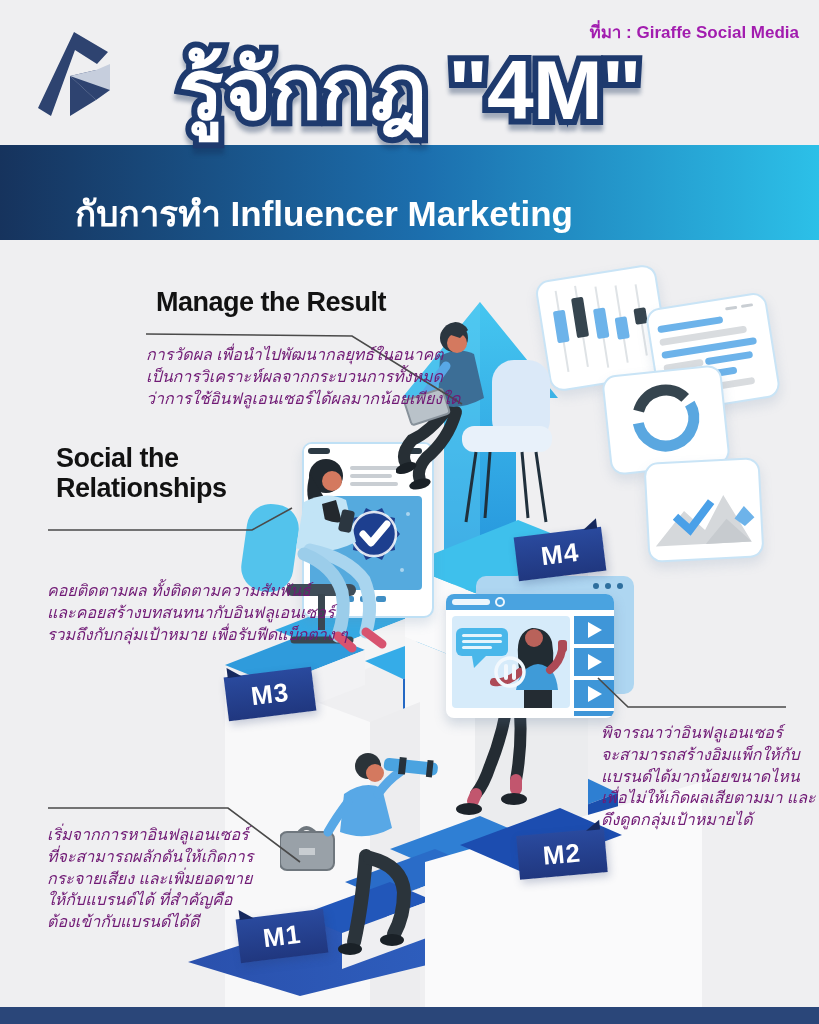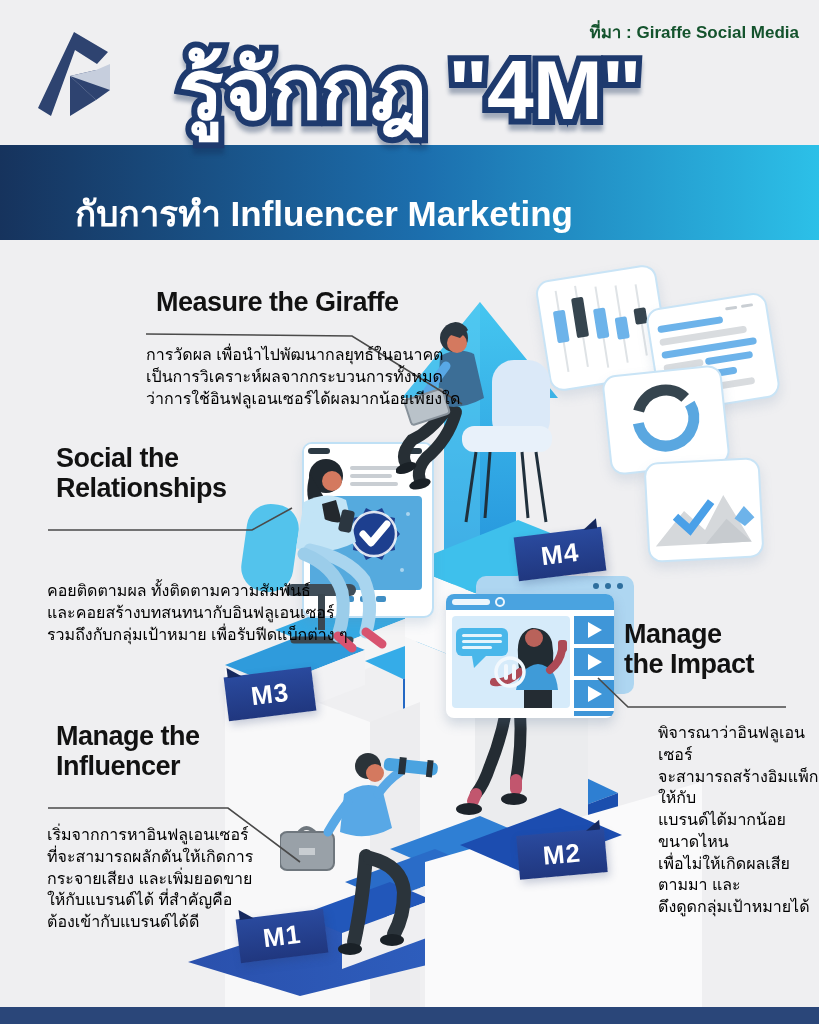--- a/index.html
+++ b/index.html
@@ -1,35 +1,35 @@
 <!DOCTYPE html>
 <html><head>
 <meta charset="utf-8">
 <style>
   html,body{margin:0;padding:0;}
   body{font-family:"Liberation Sans",sans-serif;}
   #page{position:relative;width:819px;height:1024px;background:#efeff1;overflow:hidden;}
   .abs{position:absolute;}
 
   
-  #source-text{position:absolute;top:18px;right:20px;font-size:17px;font-weight:600;color:#14532d;}
+  #source-text{position:absolute;top:18px;right:20px;font-size:17px;font-weight:600;color:#a21caf;}
   #banner{position:absolute;top:145px;left:0;width:819px;height:95px;
           background:linear-gradient(90deg,#16335d 0%,#1c6fae 52%,#2cc0e8 100%);}
   #title-wrap{position:absolute;top:42px;left:0;width:819px;text-align:center;z-index:8;line-height:1.15;}
   .title-layer{font-size:84px;font-weight:800;letter-spacing:-1px;}
   #title-outline{position:absolute;top:0;left:0;width:100%;color:#1e3a6e;
       -webkit-text-stroke:12px #1e3a6e;filter:drop-shadow(0 6px 2px rgba(18,42,84,.35));}
   #title-fill{position:relative;color:#ffffff;}
   #subtitle{position:absolute;top:186px;left:0;width:648px;text-align:center;color:#ffffff;
             font-size:35px;font-weight:600;z-index:8;}
 
   
   .step-heading{position:absolute;z-index:7;font-weight:800;font-size:27px;line-height:1.1;
                 letter-spacing:-.5px;color:#121212;white-space:pre-line;}
-  .step-desc{position:absolute;z-index:7;font-size:16px;line-height:1.36;color:#000000;white-space:pre-line;}
+  .step-desc{position:absolute;z-index:7;font-size:16px;line-height:1.36;color:#701a75;white-space:pre-line;font-style:italic;}
 
   
   .ribbon{position:absolute;width:88px;height:44px;z-index:6;color:#fff;
           background:linear-gradient(180deg,#2a4a9e,#20377f);display:flex;align-items:center;
           justify-content:center;font-size:26px;font-weight:800;letter-spacing:1px;
           box-shadow:2px 4px 8px rgba(40,60,110,.25);}
   .fold{position:absolute;width:0;height:0;border-style:solid;}
 
   
   .mini-card{position:absolute;background:#ffffff;border:2px solid #c9e4f6;border-radius:14px;
@@ -340,41 +340,37 @@
   </div>
   <div class="ribbon" style="left:518px;top:832px;transform:rotate(-5deg);">
     <span>M2</span>
     <div class="fold" style="top:-9px;right:4px;border-width:0 0 10px 14px;border-color:transparent transparent #16295e transparent;"></div>
   </div>
   <div class="ribbon" style="left:238px;top:914px;transform:rotate(-7deg);">
     <span>M1</span>
     <div class="fold" style="top:-9px;left:4px;border-width:0 14px 10px 0;border-color:transparent transparent #16295e transparent;"></div>
   </div>
 
-  <div class="step-heading" style="left:156px;top:288px;">Measure the Giraffe</div>
+  <div class="step-heading" style="left:156px;top:288px;">Manage the Result</div>
   <div class="step-desc" style="left:146px;top:344px;">การวัดผล เพื่อนำไปพัฒนากลยุทธ์ในอนาคต
 เป็นการวิเคราะห์ผลจากกระบวนการทั้งหมด
 ว่าการใช้อินฟลูเอนเซอร์ได้ผลมากน้อยเพียงใด</div>
 
   <div class="step-heading" style="left:56px;top:444px;">Social the
 Relationships</div>
   <div class="step-desc" style="left:47px;top:548px;margin-top:32px;">คอยติดตามผล ทั้งติดตามความสัมพันธ์
 และคอยสร้างบทสนทนากับอินฟลูเอนเซอร์
 รวมถึงกับกลุ่มเป้าหมาย เพื่อรับฟีดแบ็กต่าง ๆ</div>
 
-  <div class="step-heading" style="left:624px;top:620px;">Manage
-the Impact</div>
-  <div class="step-desc" style="left:658px;top:722px;">พิจารณาว่าอินฟลูเอนเซอร์
+  <div class="step-desc" style="left:601px;top:722px;">พิจารณาว่าอินฟลูเอนเซอร์
 จะสามารถสร้างอิมแพ็กให้กับ
 แบรนด์ได้มากน้อยขนาดไหน
 เพื่อไม่ให้เกิดผลเสียตามมา และ
 ดึงดูดกลุ่มเป้าหมายได้</div>
 
-  <div class="step-heading" style="left:56px;top:722px;">Manage the
-Influencer</div>
   <div class="step-desc" style="left:47px;top:824px;">เริ่มจากการหาอินฟลูเอนเซอร์
 ที่จะสามารถผลักดันให้เกิดการ
 กระจายเสียง และเพิ่มยอดขาย
 ให้กับแบรนด์ได้ ที่สำคัญคือ
 ต้องเข้ากับแบรนด์ได้ดี</div>
 
   <div id="footer-bar"></div>
 </div>
 
 </body></html>

